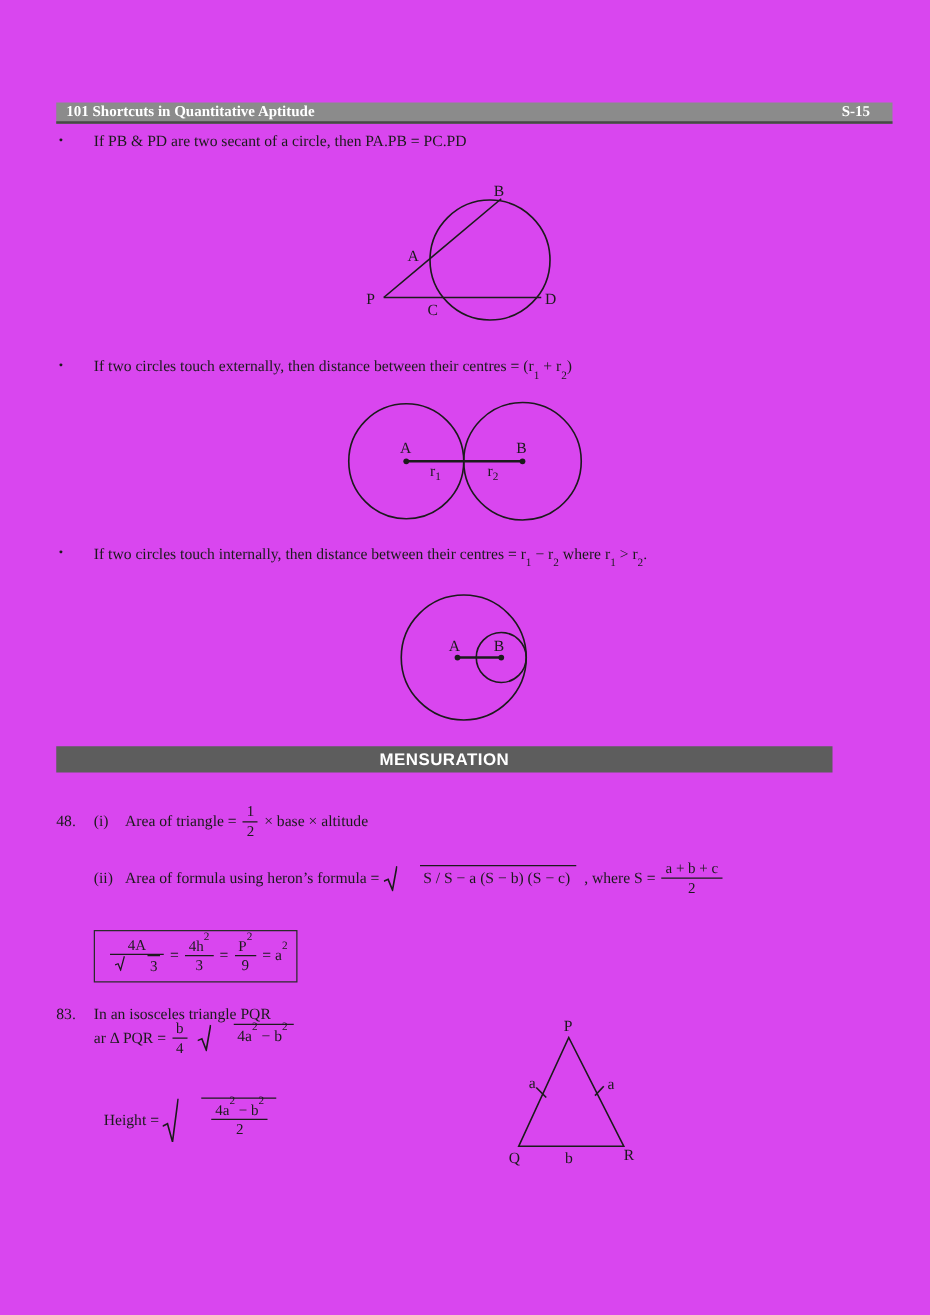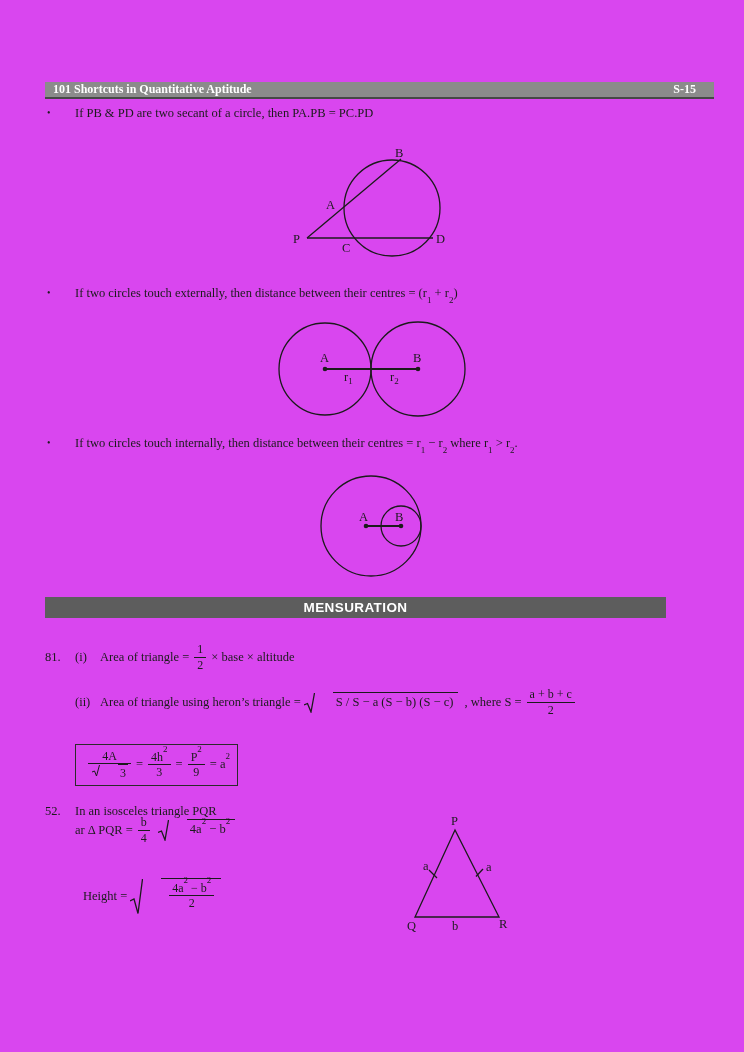--- a/index.html
+++ b/index.html
@@ -123,30 +123,30 @@
     <circle class="dot" cx="86" cy="56" r="2.3"></circle>
     <text x="44" y="51">A</text>
     <text x="80" y="51">B</text>
   </svg>
 
   <div class="mensuration">
     <span>MENSURATION</span>
   </div>
 
   <div class="m-row" style="left:45px; top:640px; height:34px;">
-    <span class="num-col">81.</span>
+    <span class="num-col">48.</span>
     <span class="part-label">(i)</span>
     <span>Area of triangle =</span>
     <span class="frac"><span>1</span><span class="den">2</span></span>
     <span>× base × altitude</span>
   </div>
 
   <div class="m-row" style="left:75px; top:684px; height:36px;">
     <span class="part-label">(ii)</span>
-    <span>Area of triangle using heron’s triangle =</span>
+    <span>Area of formula using heron’s formula =</span>
     <span class="sqrt"><svg class="radsign" width="11" height="21" viewBox="0 0 11 21">
           <polyline points="0,13 3.5,11.5 7,20 10.5,1"></polyline>
         </svg><span class="radicand">S / S − a (S − b) (S − c)</span></span>
     <span> , where S =</span>
     <span class="frac"><span>a + b + c</span><span class="den">2</span></span>
   </div>
 
 
   <div class="box82">
     <span class="frac"><span>4A</span><span class="den"><span class="sqrt mini"><svg class="radsign thin" width="8" height="13" viewBox="0 0 8 13">
@@ -154,21 +154,21 @@
             </svg><span class="radicand mini">3</span></span></span></span>
     <span>=</span>
     <span class="frac"><span><span>4h</span><sup class="e">2</sup></span><span class="den">3</span></span>
     <span>=</span>
     <span class="frac"><span><span>P</span><sup class="e">2</sup></span><span class="den">9</span></span>
     <span><span>= a</span><sup class="e">2</sup></span>
   </div>
 
 
   <div class="m-row" style="left:45px; top:804px;">
-    <span class="num-col">52.</span>
+    <span class="num-col">83.</span>
     <span>In an isosceles triangle PQR</span>
   </div>
 
   <div class="m-row" style="left:75px; top:814px; height:32px;">
     <span>ar Δ PQR =</span>
     <span class="frac"><span>b</span><span class="den">4</span></span>
     <span class="sqrt"><svg class="radsign" width="11" height="22" viewBox="0 0 11 22">
           <polyline points="0,13.5 3.5,12 7,21 10.5,1"></polyline>
         </svg><span class="radicand"><span>4a</span><sup class="e">2</sup><span> − b</span><sup class="e">2</sup></span></span>
   </div>

